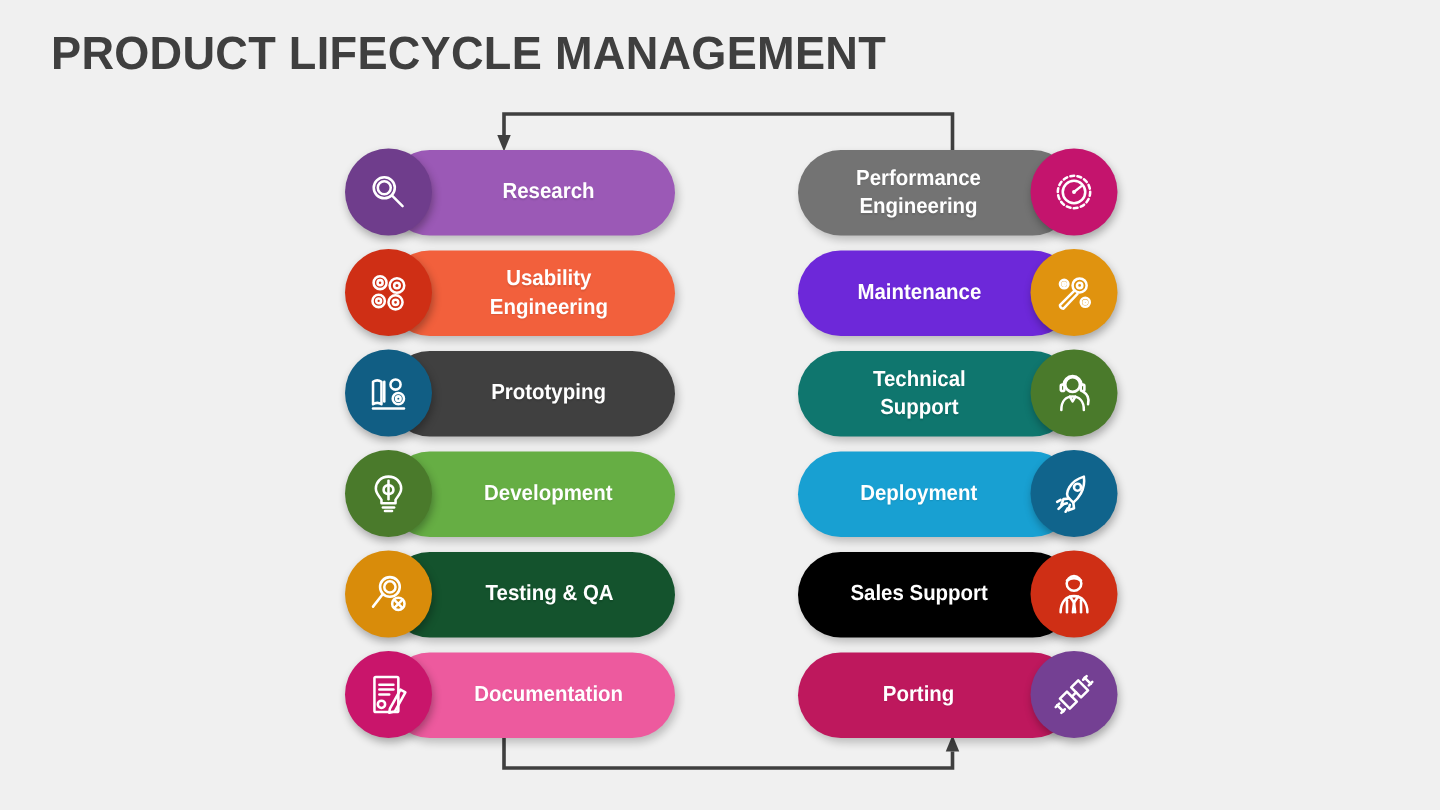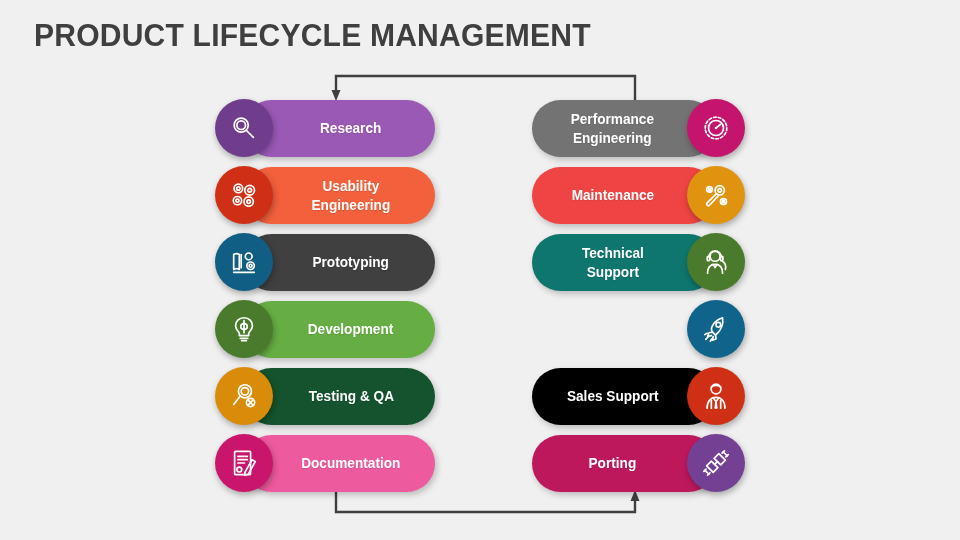--- a/index.html
+++ b/index.html
@@ -44,21 +44,21 @@
     width: 960px;
     height: 540px;
     pointer-events: none;
   }
 
   
   .col {
     position: absolute;
     top: 100px;
   }
-  #col-left  { left: 215px; width: 220px; }
+  #col-left  { left: 230px; width: 220px; }
   #col-right { left: 532px; width: 213px; }
 
   .row {
     position: relative;
     height: 57px;
     margin-bottom: 10px;
   }
 
   .pill {
     position: absolute;
@@ -259,21 +259,21 @@
         <svg viewBox="0 0 32 32">
           <circle cx="16" cy="16" r="11.5" stroke-dasharray="2.6 2.2"></circle>
           <circle cx="16" cy="16" r="8"></circle>
           <path d="M16 16 L21 12"></path>
           <circle cx="16" cy="16" r="1.4" class="fillw"></circle>
         </svg>
       </div>
     </div>
 
     <div class="row">
-      <div class="pill" style="background:#ef4444">
+      <div class="pill" style="background:#6d28d9">
         <span class="pill-label">Maintenance</span>
       </div>
       <div class="badge" style="background:#e0930f">
         <svg viewBox="0 0 32 32">
           <circle cx="20" cy="11" r="5"></circle>
             <circle cx="20" cy="11" r="1.9"></circle>
           <path d="M16.5 14.5 L6 25 A2.4 2.4 0 0 0 8.5 27.5 L18.5 17"></path>
           <circle cx="9" cy="10" r="3"></circle>
             <circle cx="9" cy="10" r="1.1"></circle>
           <circle cx="24" cy="23" r="3.2"></circle>
@@ -294,20 +294,23 @@
           <rect x="6.6" y="10" width="2.6" height="4.6" rx="1.1"></rect>
           <rect x="20.8" y="10" width="2.6" height="4.6" rx="1.1"></rect>
           <path d="M7 28 C7 21.5 10.5 18.5 15 18.5 C19.5 18.5 23 21.5 23 28"></path>
           <path d="M13 18.5 L15 22 L17 18.5"></path>
           <path d="M22.5 15 Q27.5 18 26 24"></path>
         </svg>
       </div>
     </div>
 
     <div class="row">
+      <div class="pill" style="background:#18a0d2">
+        <span class="pill-label">Deployment</span>
+      </div>
       <div class="badge" style="background:#10648c">
         <svg viewBox="0 0 32 32">
           <path d="M12.5 19.5 C9 16 13 7 23 4 C24.5 13.5 18.5 20 15.5 22.5 Z"></path>
           <circle cx="18.5" cy="11.5" r="2.5"></circle>
           <path d="M12.5 19.5 L8.5 20 L7 24 L11 23"></path>
           <path d="M15.5 22.5 L16 26.5 L12 28 L13 24"></path>
           <line x1="5" y1="27" x2="8" y2="24"></line>
           <line x1="4" y1="22" x2="6.5" y2="20.5"></line>
           <line x1="10" y1="29" x2="11.5" y2="26.5"></line>
         </svg>

